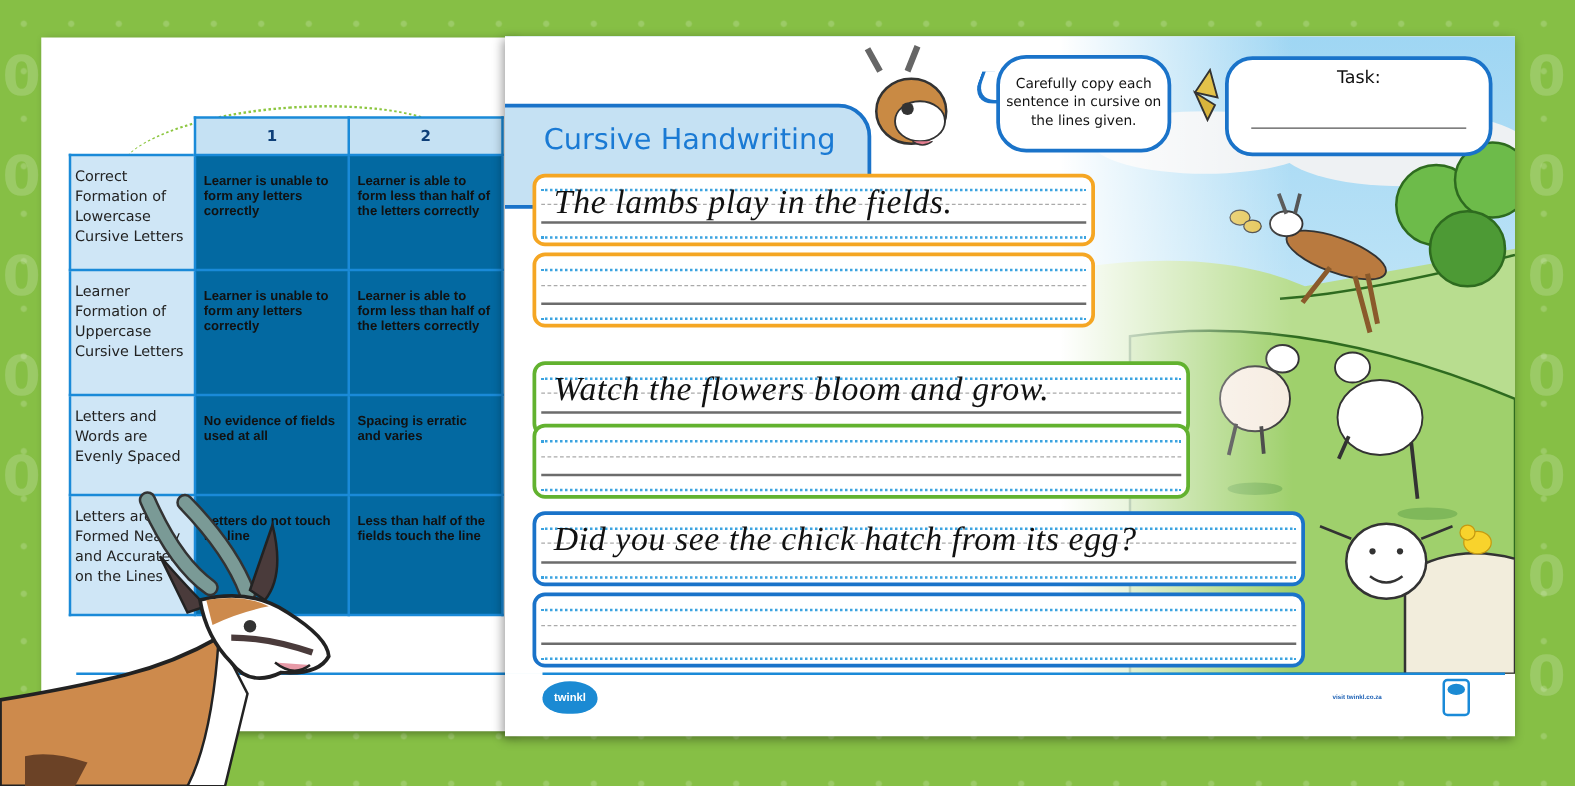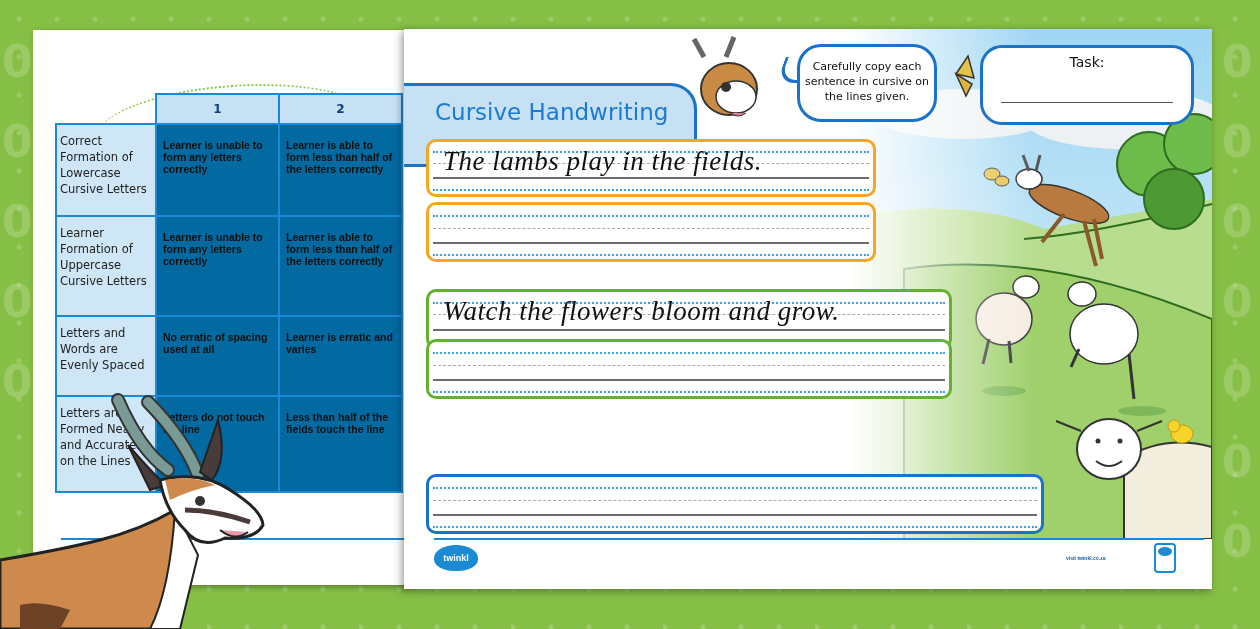--- a/index.html
+++ b/index.html
@@ -194,22 +194,22 @@
         <td class="desc">Learner is unable to form any letters correctly</td>
         <td class="desc">Learner is able to form less than half of the letters correctly</td>
       </tr>
       <tr class="r2">
         <td class="criterion">Learner Formation of Uppercase Cursive Letters</td>
         <td class="desc">Learner is unable to form any letters correctly</td>
         <td class="desc">Learner is able to form less than half of the letters correctly</td>
       </tr>
       <tr class="r3">
         <td class="criterion">Letters and Words are Evenly Spaced</td>
-        <td class="desc">No erratic of spacing used at all</td>
-        <td class="desc">Learner is erratic and varies</td>
+        <td class="desc">No evidence of fields used at all</td>
+        <td class="desc">Spacing is erratic and varies</td>
       </tr>
       <tr class="r4">
         <td class="criterion">Letters are Formed Neatly and Accurately on the Lines</td>
         <td class="desc">Letters do not touch the line</td>
         <td class="desc">Less than half of the fields touch the line</td>
       </tr>
     </tbody>
   </table>
 
   <div class="rubric-footer-line"></div>
@@ -330,20 +330,27 @@
     <div class="cursive">Watch the flowers bloom and grow.</div>
   </div>
   <div class="line-box" style="top:310px;width:526px;height:60px;border:3px solid #62b22f;">
     <div class="ruling dot-blue" style="top:10px"></div>
     <div class="ruling dash-grey" style="top:23px"></div>
     <div class="ruling base" style="top:37px"></div>
     <div class="ruling dot-blue" style="top:49px"></div>
     <div class="cursive"></div>
   </div>
 
+  <div class="line-box" style="top:380px;width:618px;height:60px;border:3px solid #1a73c9;">
+    <div class="ruling dot-blue" style="top:10px"></div>
+    <div class="ruling dash-grey" style="top:22px"></div>
+    <div class="ruling base" style="top:37px"></div>
+    <div class="ruling dot-blue" style="top:49px"></div>
+    <div class="cursive">Did you see the chick hatch from its egg?</div>
+  </div>
   <div class="line-box" style="top:445px;width:618px;height:60px;border:3px solid #1a73c9;">
     <div class="ruling dot-blue" style="top:10px"></div>
     <div class="ruling dash-grey" style="top:23px"></div>
     <div class="ruling base" style="top:37px"></div>
     <div class="ruling dot-blue" style="top:49px"></div>
     <div class="cursive"></div>
   </div>
 
   <div class="task-footer-line"></div>
   <span class="twinkl-badge task-logo">twinkl</span>

